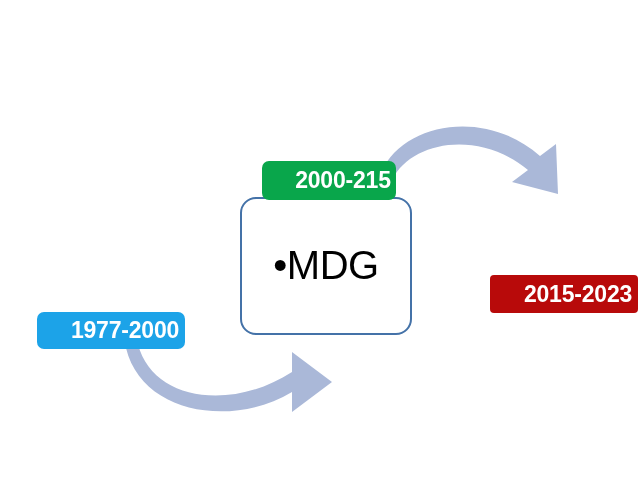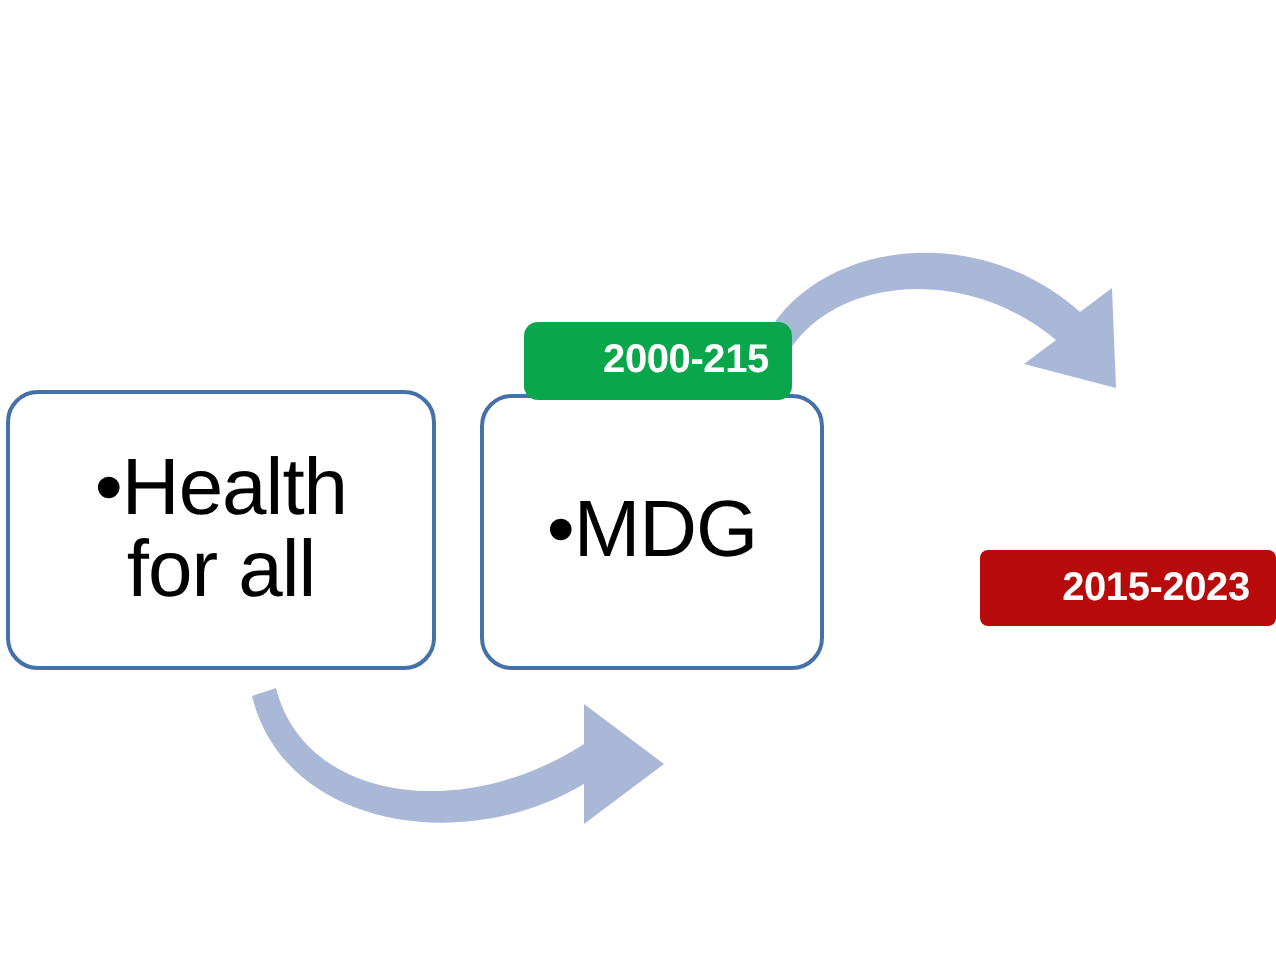--- a/index.html
+++ b/index.html
@@ -63,21 +63,21 @@
   
   .badge {
     position: absolute;
     box-sizing: border-box;
     border-radius: 7px;
     display: flex;
     align-items: center;
     justify-content: center;
     color: #ffffff;
     font-weight: bold;
-    font-size: 20px;
+    font-size: 23px;
     letter-spacing: -0.2px;
     white-space: nowrap;
     padding-left: 28px;
   }
   #badge-blue {
     left: 37px; top: 312px;
     width: 148px; height: 37px;
   }
   #badge-green {
     left: 262px; top: 161px;
@@ -119,28 +119,25 @@
       <path d="M 381 172
                C 404 122, 486 108, 540 156
                L 556 144
                L 558 194
                L 512 182
                L 528 170
                C 480 130, 412 140, 392 180 Z" fill="#aab8d8"></path>
     </g>
   </svg>
 
-  <div class="box" id="box-health" style="border-color: rgb(68, 114, 168);">
-    <span class="box-text">•Health
- for all</span>
-  </div>
 
   <div class="box" id="box-mdg" style="border-color: rgb(68, 114, 168);">
     <span class="box-text">•MDG</span>
   </div>
 
 
+  <div class="badge" id="badge-blue" style="background: rgb(28, 163, 232);">1977-2000</div>
 
   <div class="badge" id="badge-green" style="background: rgb(9, 166, 75);">2000-215</div>
 
   <div class="badge" id="badge-red" style="background: rgb(184, 10, 10);">2015-2023</div>
 
 </div>
 
 </body></html>

